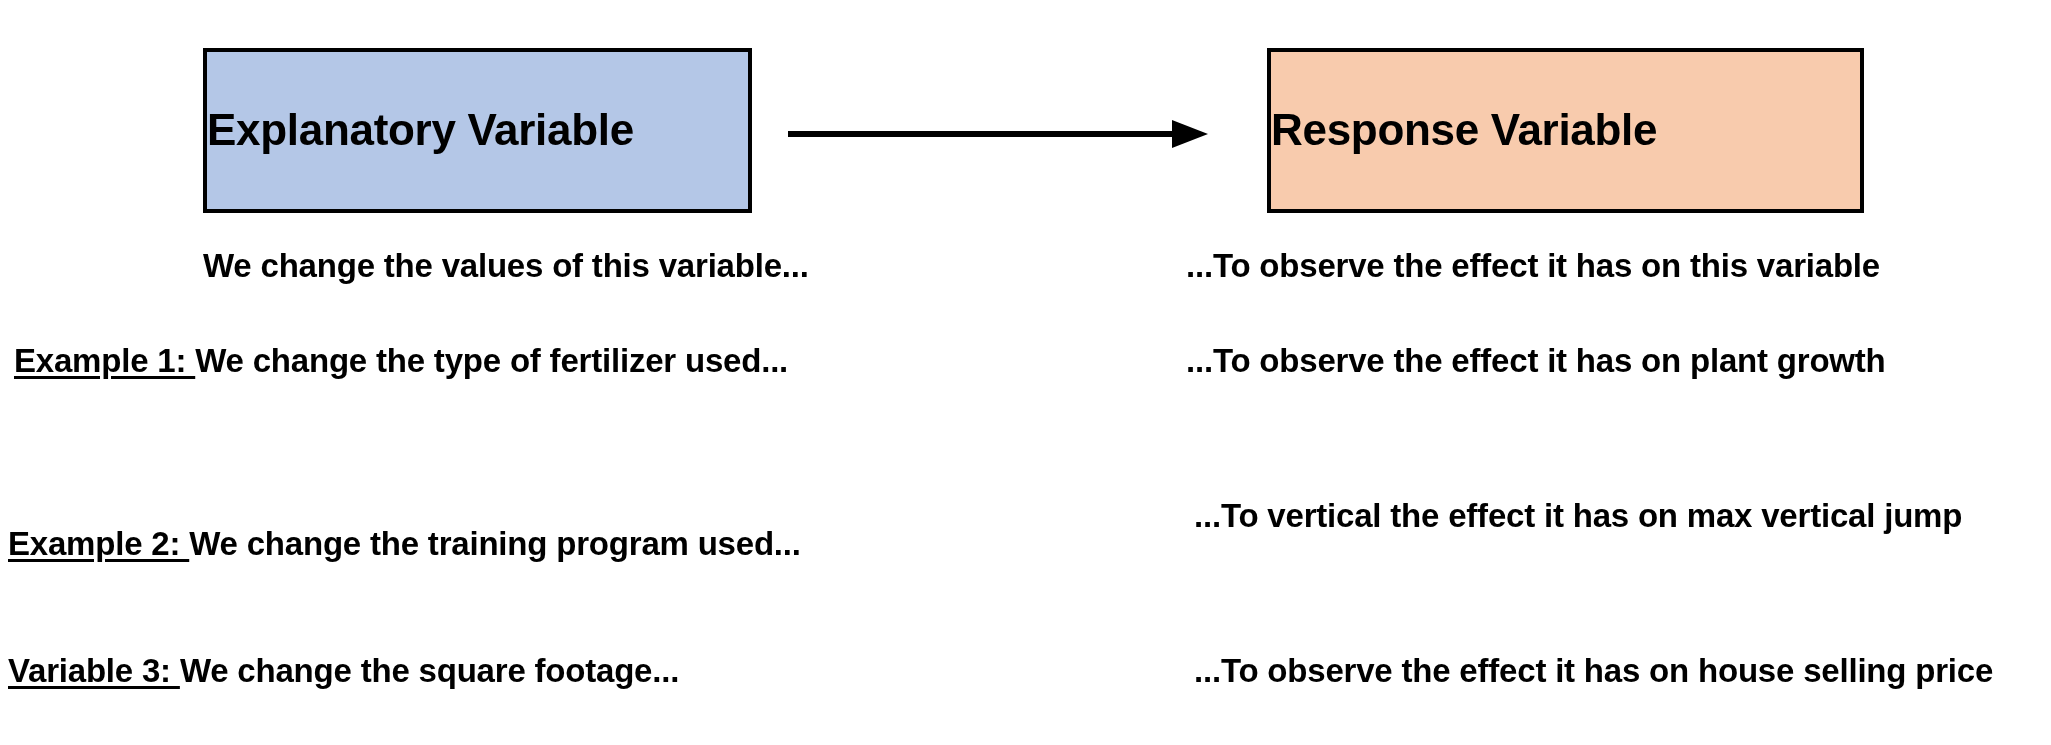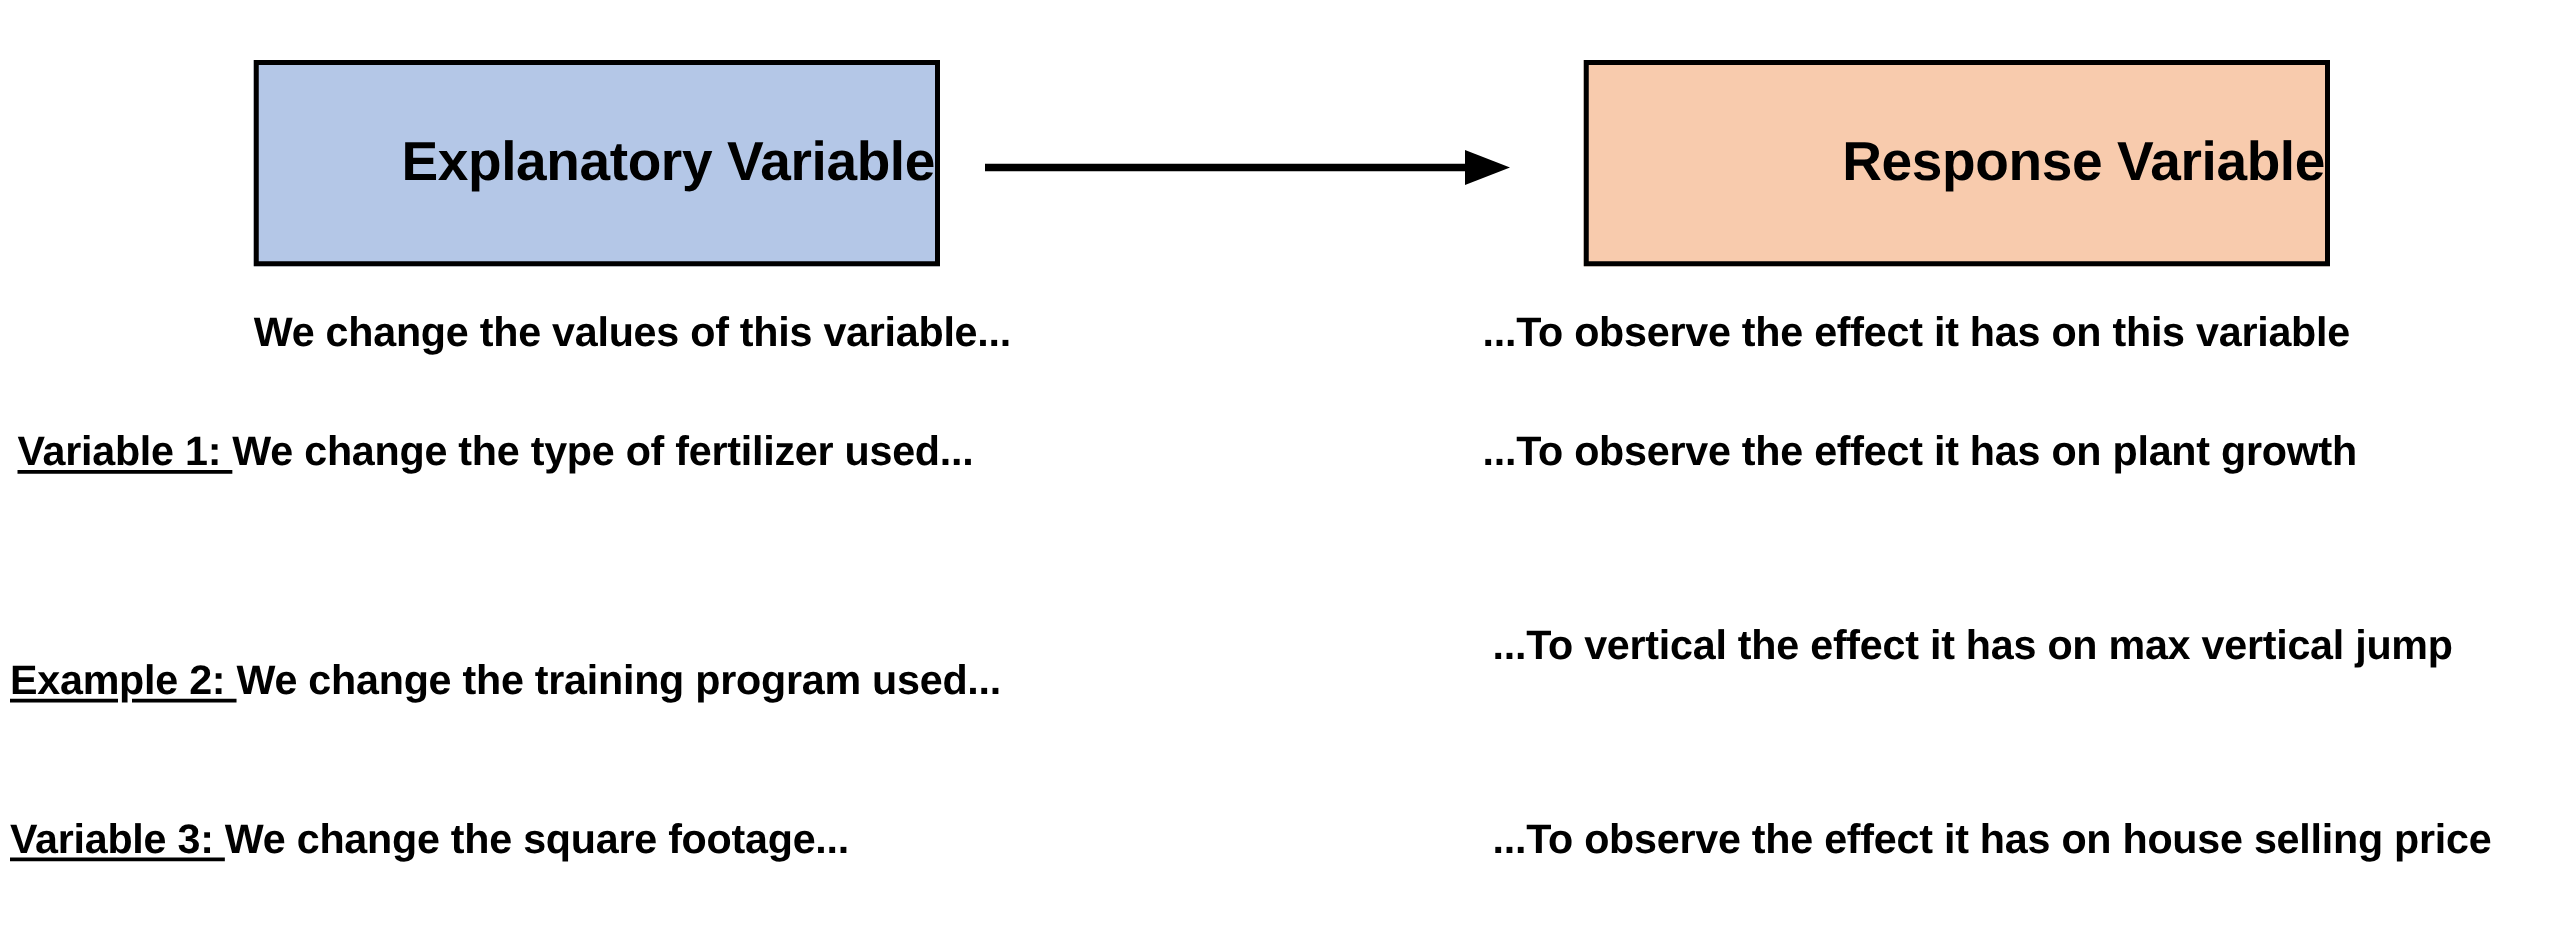--- a/index.html
+++ b/index.html
@@ -16,42 +16,41 @@
     color: #000000;
   }
 
   
   .node-box {
     position: absolute;
     box-sizing: border-box;
     border: 4px solid #000000;
     display: flex;
     align-items: center;
-    justify-content: flex-end;
+    justify-content: flex-start;
   }
   .node-box .node-label {
     font-weight: bold;
     font-size: 44px;
     line-height: 1.1;
     letter-spacing: -0.3px;
     white-space: nowrap;
   }
 
   #explanatory-box {
     left: 203px;
     top: 48px;
     width: 549px;
     height: 165px;
   }
   #response-box {
     left: 1267px;
     top: 48px;
     width: 597px;
     height: 165px;
-    padding-left: 38px;
   }
 
   
   #flow-arrow {
     position: absolute;
     left: 786px;
     top: 112px;
     width: 424px;
     height: 44px;
   }
@@ -110,21 +109,21 @@
   <polygon points="386,8 422,22 386,36" fill="#000000"></polygon>
 </svg>
 
 <div class="row" id="row-caption">
   <div class="cell" id="caption-left">We change the values of this variable...</div>
   <div class="cell" id="caption-right">...To observe the effect it has on this variable</div>
 </div>
 
 <div class="row" id="row-example-1">
   <div class="cell" id="example-1-left">
-    <span class="label-underline">Variable 1: </span><span>We change the type of fertilizer used...</span>
+    <span class="label-underline">Example 1: </span><span>We change the type of fertilizer used...</span>
   </div>
   <div class="cell" id="example-1-right">...To observe the effect it has on plant growth</div>
 </div>
 
 <div class="row" id="row-example-2">
   <div class="cell" id="example-2-left">
     <span class="label-underline">Example 2: </span><span>We change the training program used...</span>
   </div>
   <div class="cell" id="example-2-right">...To vertical the effect it has on max vertical jump</div>
 </div>

